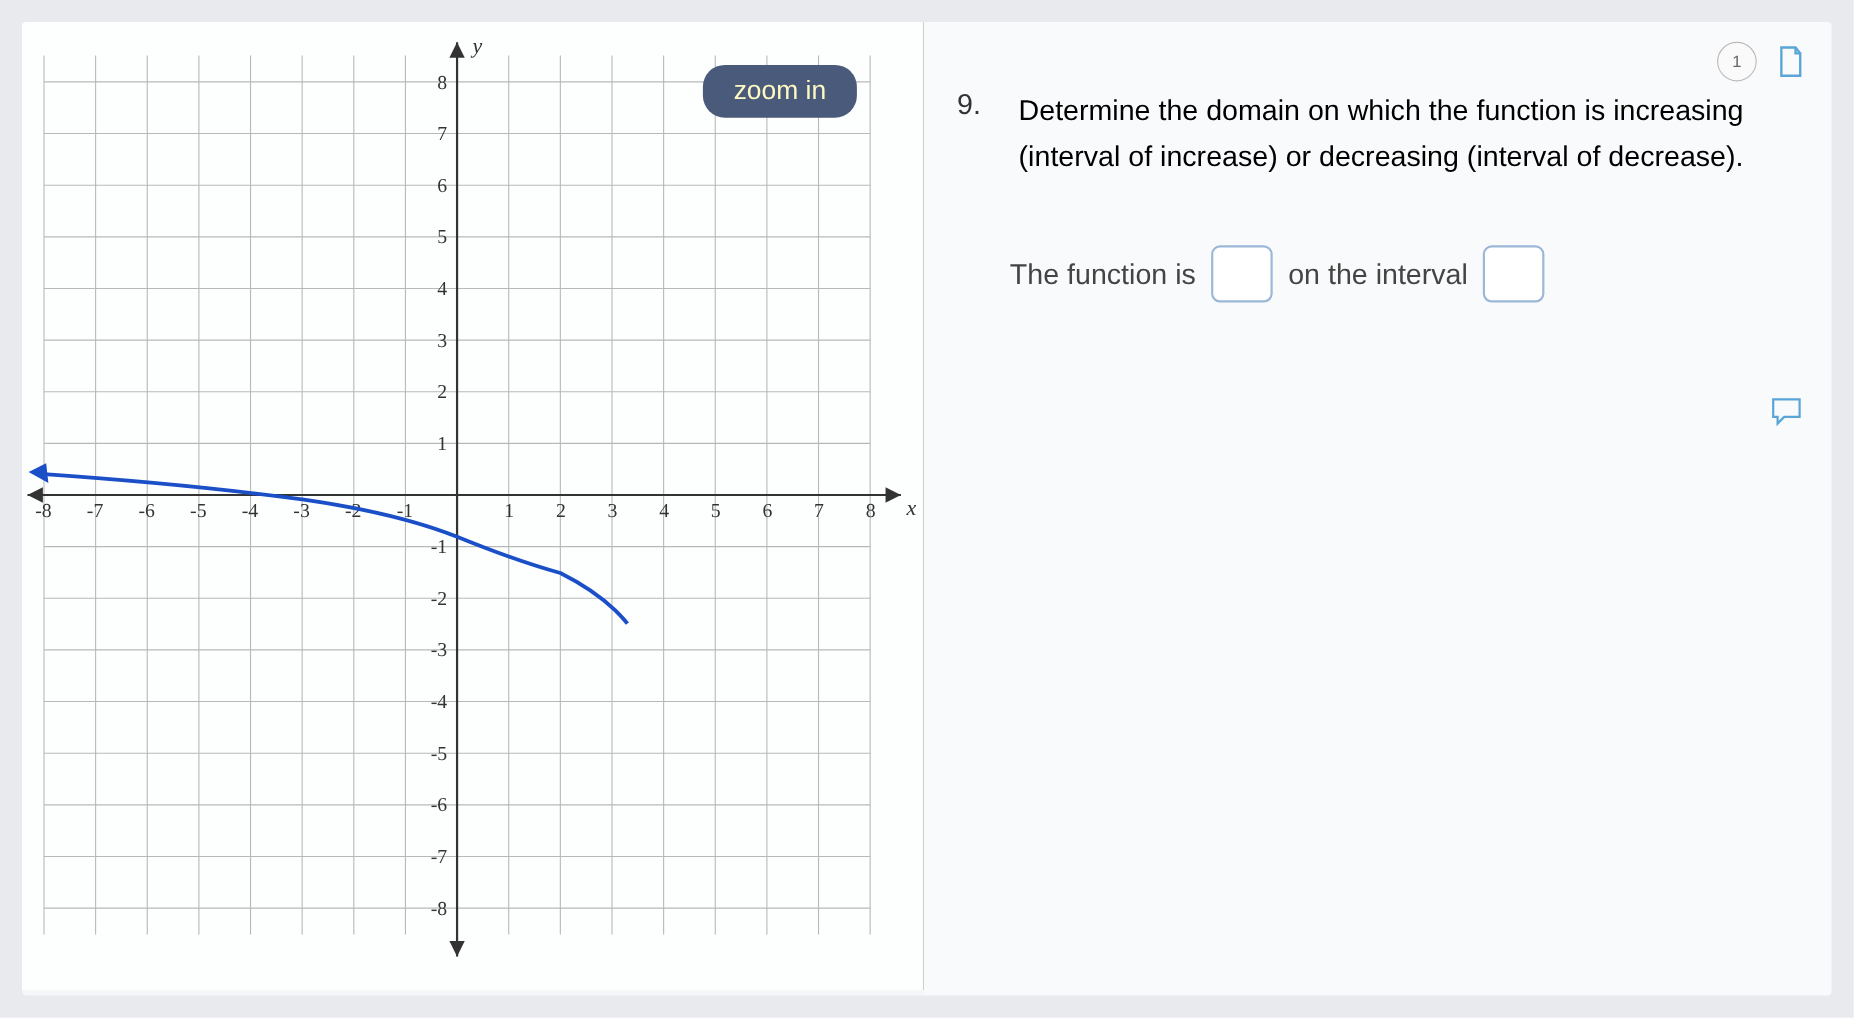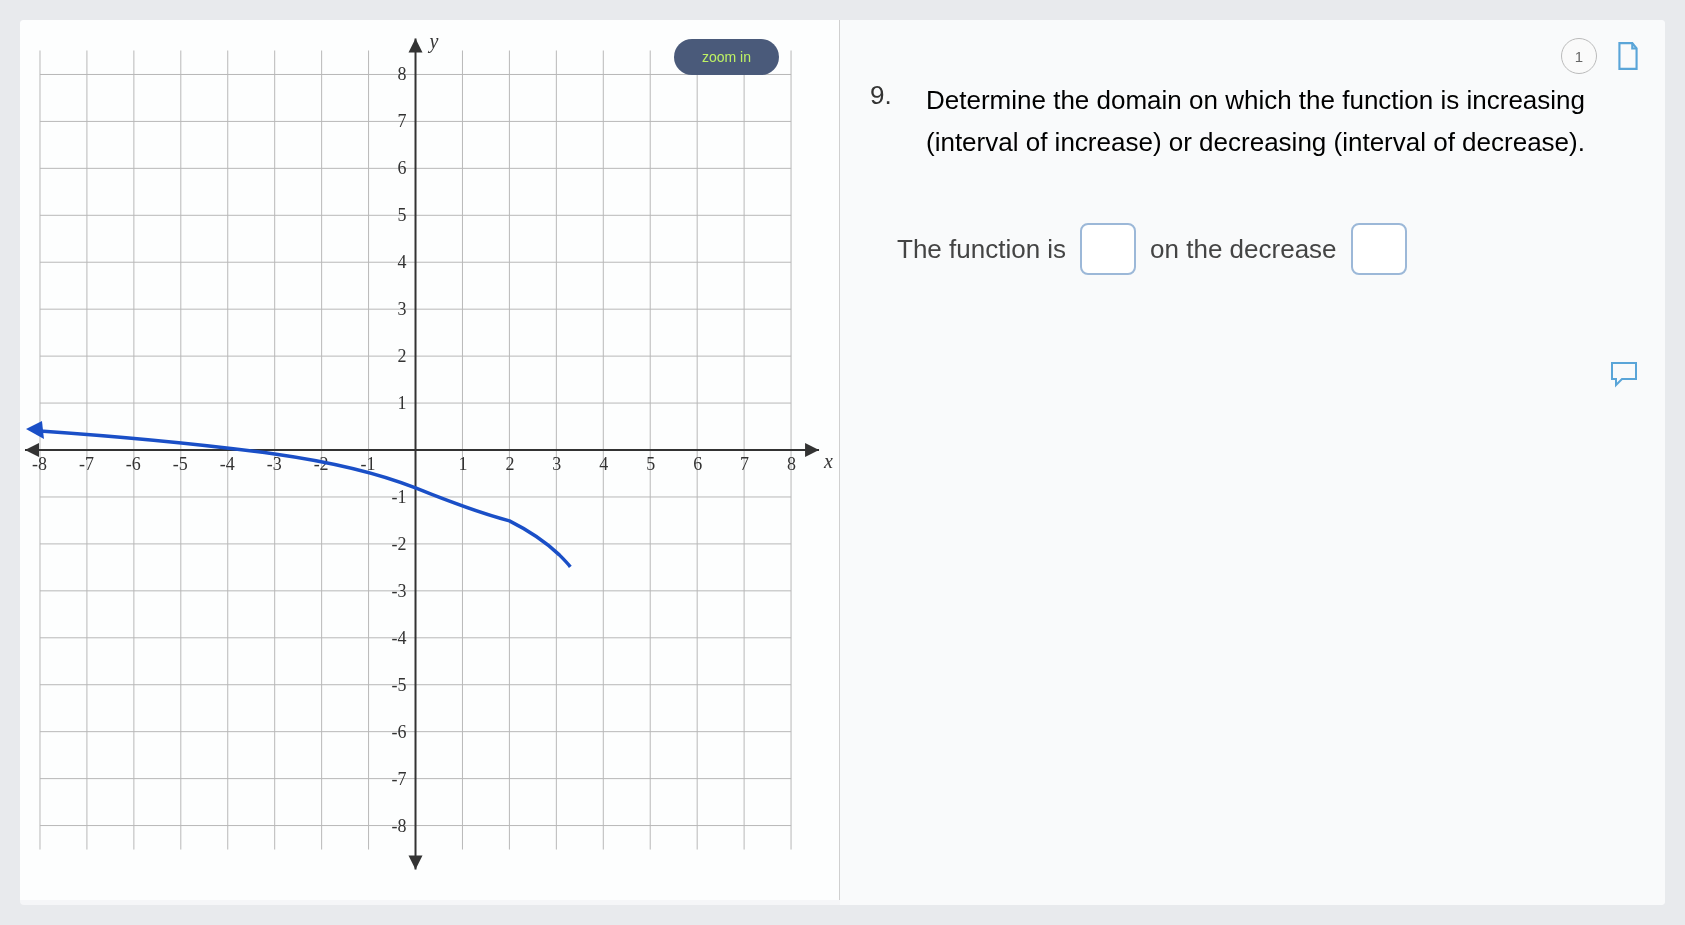--- a/index.html
+++ b/index.html
@@ -20,28 +20,28 @@
     }
     .chart-panel {
       position: relative;
       width: 820px;
       height: 880px;
       background: #fdfefe;
       border-right: 1px solid #d0d0d0;
     }
     .zoom-button {
       position: absolute;
-      top: 19px;
+      top: 39px;
       right: 60px;
       background: #4a5a7a;
-      color: #bef264;
+      color: #fef9c3;
       border: none;
       border-radius: 20px;
       padding: 10px 28px;
-      font-size: 14px;
+      font-size: 24px;
       cursor: pointer;
       z-index: 10;
     }
     .chart-svg {
       width: 100%;
       height: 100%;
     }
     .question-panel {
       flex: 1;
       padding: 60px 40px 30px 30px;
@@ -58,21 +58,21 @@
       color: #333;
       min-width: 28px;
     }
     .question-text {
       font-size: 26px;
       color: #000000;
       line-height: 1.6;
     }
     .answer-row {
       margin-top: 60px;
-      margin-left: 27px;
+      margin-left: 48px;
       display: flex;
       align-items: center;
       gap: 14px;
       font-size: 26px;
       color: #444;
     }
     .answer-input {
       width: 56px;
       height: 52px;
       border: 2px solid #9cb8d8;
@@ -232,21 +232,21 @@
     </div>
 
     <div class="question-header">
       <div class="question-number">9.</div>
       <div class="question-text">Determine the domain on which the function is increasing (interval of increase) or decreasing (interval of decrease).</div>
     </div>
 
     <div class="answer-row">
       <span>The function is</span>
       <input class="answer-input" type="text" style="">
-      <span>on the decrease</span>
+      <span>on the interval</span>
       <input class="answer-input" type="text" style="">
     </div>
 
     <span class="comment-icon">
       <svg width="30" height="28" viewBox="0 0 30 28">
         <path d="M3 3 h24 v16 h-14 l-6 6 v-6 h-4 z" fill="none" stroke="#5aa5d8" stroke-width="2"></path>
       </svg>
     </span>
   </div>
 

